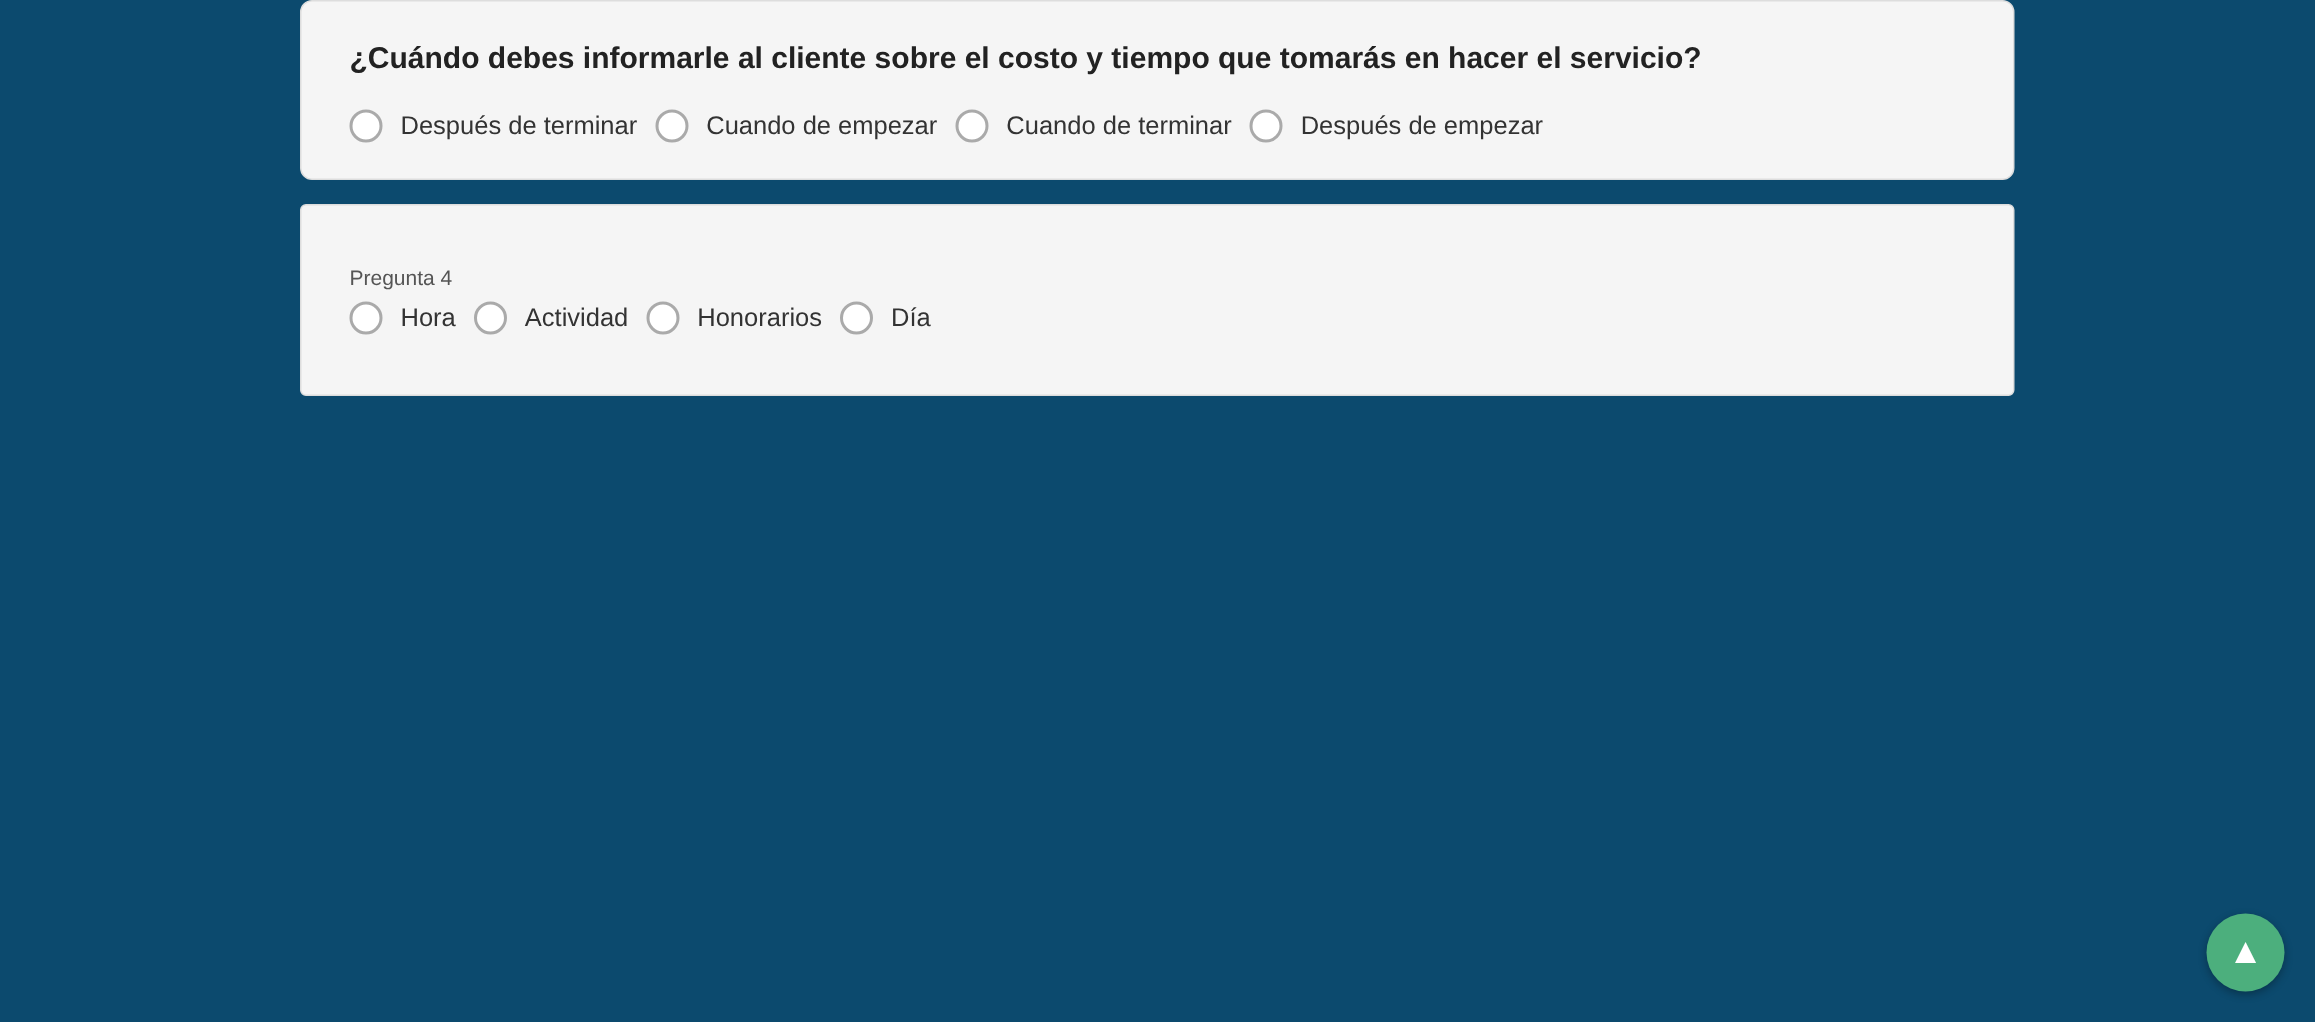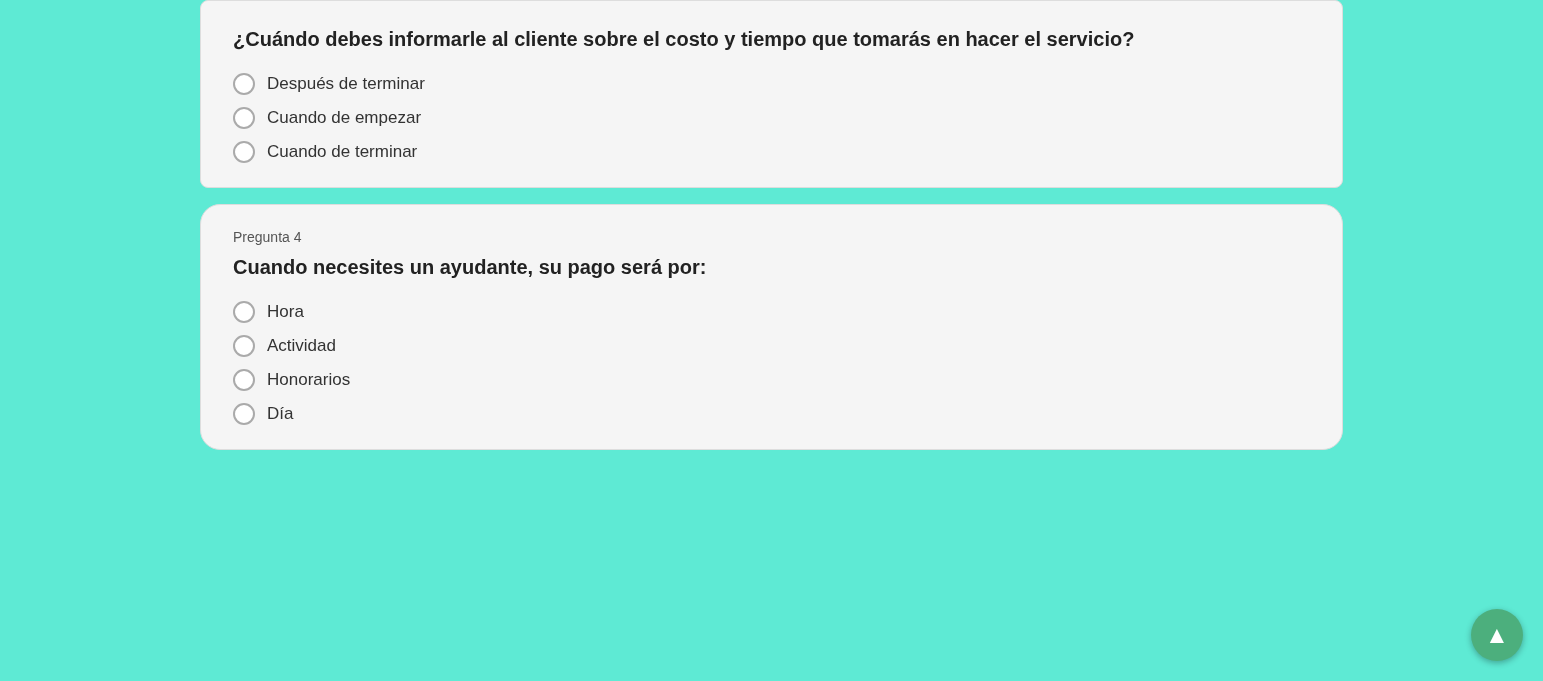--- a/index.html
+++ b/index.html
@@ -16,40 +16,40 @@
       overflow: hidden;
       display: flex;
       justify-content: center;
       align-items: flex-start;
       padding: 0;
     }
 
     .page-container {
       width: 100%;
       height: 100%;
-      background-color: #5eead4;
+      background-color: #0c4a6e;
       display: flex;
       flex-direction: column;
       align-items: center;
       padding: 0 200px;
     }
 
     .question-card {
       background-color: #f5f5f5;
       border-radius: 8px;
       padding: 24px 32px;
       width: 100%;
       margin-top: 0;
       border: 1px solid #ddd;
     }
 
     .question-card-bottom {
       background-color: #f5f5f5;
-      border-radius: 20px;
-      padding: 24px 32px;
+      border-radius: 4px;
+      padding: 40px 32px;
       width: 100%;
       margin-top: 16px;
       border: 1px solid #ddd;
     }
 
     .question-number {
       font-size: 14px;
       color: #555;
       margin-bottom: 8px;
       font-weight: normal;
@@ -59,21 +59,21 @@
       font-size: 20px;
       font-weight: bold;
       color: #222;
       margin-bottom: 20px;
       line-height: 1.4;
     }
 
     .options-list {
       list-style: none;
       display: flex;
-      flex-direction: column;
+      flex-direction: row;
       gap: 12px;
     }
 
     .option-item {
       display: flex;
       align-items: center;
       gap: 12px;
       cursor: pointer;
     }
 
@@ -126,26 +126,29 @@
         <span class="option-label">Después de terminar</span>
       </li>
       <li class="option-item">
         <span class="radio-circle"></span>
         <span class="option-label">Cuando de empezar</span>
       </li>
       <li class="option-item">
         <span class="radio-circle"></span>
         <span class="option-label">Cuando de terminar</span>
       </li>
+      <li class="option-item">
+        <span class="radio-circle"></span>
+        <span class="option-label">Después de empezar</span>
+      </li>
     </ul>
   </div>
 
   <div class="question-card-bottom">
     <p class="question-number">Pregunta 4</p>
-    <p class="question-text">Cuando necesites un ayudante, su pago será por:</p>
     <ul class="options-list">
       <li class="option-item">
         <span class="radio-circle"></span>
         <span class="option-label">Hora</span>
       </li>
       <li class="option-item">
         <span class="radio-circle"></span>
         <span class="option-label">Actividad</span>
       </li>
       <li class="option-item">

